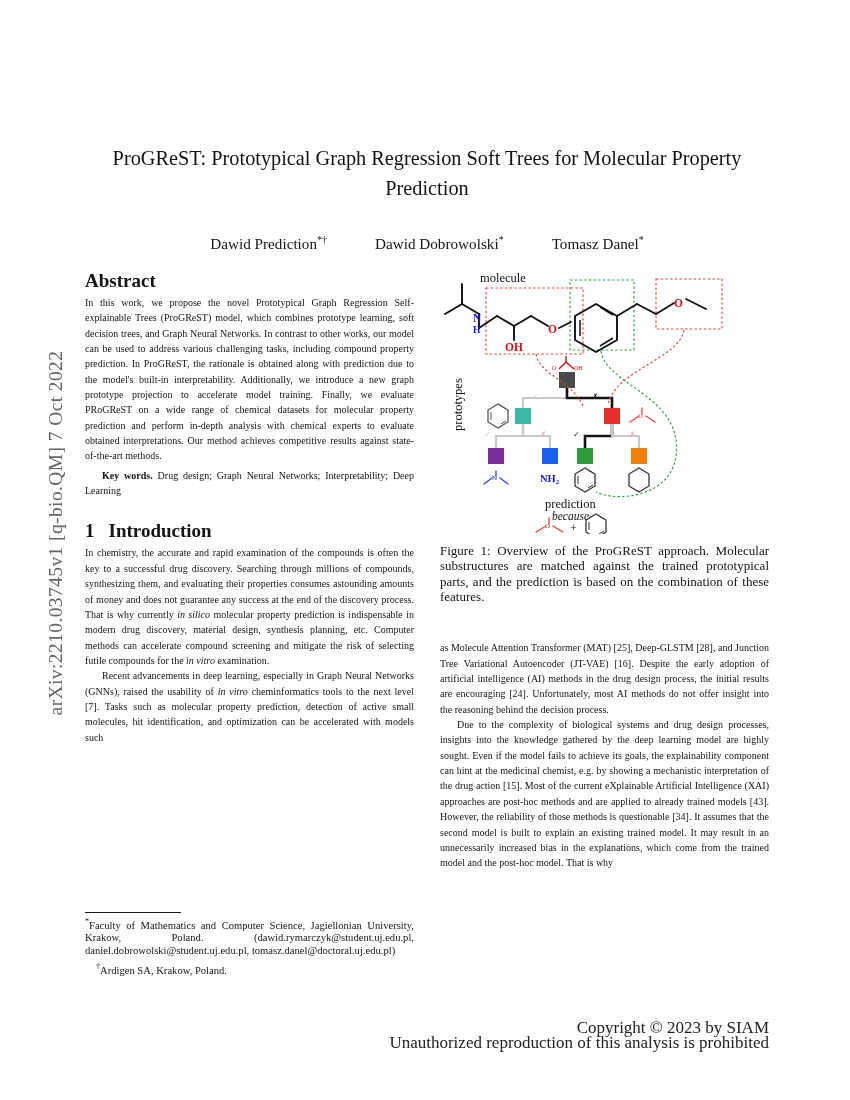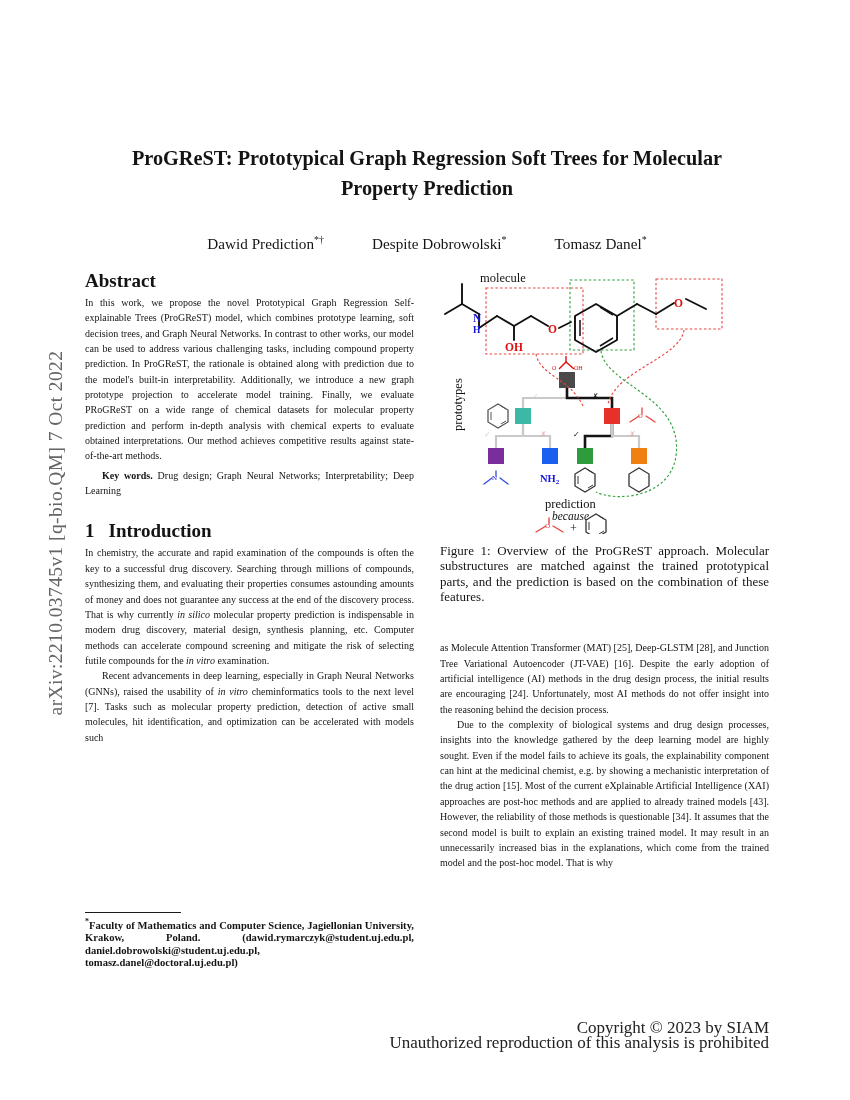--- a/index.html
+++ b/index.html
@@ -31,21 +31,21 @@
   #page{
     position:absolute;
     left:85px; top:0;
     width:684px; height:1100px;
   }
 
   
   #title-block{ padding-top:143px; text-align:center; }
   #paper-title{
     font-size:20.3px; line-height:30px;
-    font-weight:bold;
+    font-weight:normal;
     margin:0 auto; width:640px;
   }
   #authors{
     margin-top:31px;
     display:flex; justify-content:center; gap:48px;
     font-size:15.2px;
   }
   #authors .author sup{ font-size:10px; vertical-align:super; }
 
   
@@ -91,21 +91,21 @@
   }
   #footnote-rule{
     width:96px; height:0; border-top:0.9px solid #1a1a1a;
     margin-bottom:3px;
   }
   .fn{
     font-size:10.6px; line-height:12.6px;
     margin:0; text-align:justify;
   }
   .fn sup{ font-size:8px; vertical-align:super; }
-  .fn.spread{ text-align:justify;font-weight:bold; }
+  .fn.spread{ text-align:justify; }
   .fn-dagger{ text-indent:11px; margin-top:3.5px; text-align:left; }
 
   
   #copyright{
     position:absolute; left:0; top:1021px; width:684px;
     text-align:right;
     font-size:17px; line-height:14.6px;
     color:#222;
   }
 </style>
@@ -113,21 +113,21 @@
 <body>
 
 <div id="arxiv-stamp">arXiv:2210.03745v1  [q-bio.QM]  7 Oct 2022</div>
 
 <div id="page">
 
   <div id="title-block">
     <h1 id="paper-title">ProGReST: Prototypical Graph Regression Soft Trees for Molecular Property Prediction</h1>
     <div id="authors">
       <span class="author"><span>Dawid Prediction</span><sup>*†</sup></span>
-      <span class="author"><span>Despite Dobrowolski</span><sup>*</sup></span>
+      <span class="author"><span>Dawid Dobrowolski</span><sup>*</sup></span>
       <span class="author"><span>Tomasz Danel</span><sup>*</sup></span>
     </div>
   </div>
 
   <div id="cols">
 
     <div class="col">
 
       <div class="h-abstract">Abstract</div>
       <p class="body">In this work, we propose the novel Prototypical Graph Regression Self-explainable Trees (ProGReST) model, which combines prototype learning, soft decision trees, and Graph Neural Networks. In contrast to other works, our model can be used to address various challenging tasks, including compound property prediction. In ProGReST, the rationale is obtained along with prediction due to the model's built-in interpretability. Additionally, we introduce a new graph prototype projection to accelerate model training. Finally, we evaluate PRoGReST on a wide range of chemical datasets for molecular property prediction and perform in-depth analysis with chemical experts to evaluate obtained interpretations. Our method achieves competitive results against state-of-the-art methods.</p>
@@ -293,20 +293,23 @@
       <p class="body">as Molecule Attention Transformer (MAT) [25], Deep-GLSTM [28], and Junction Tree Variational Autoencoder (JT-VAE) [16]. Despite the early adoption of artificial intelligence (AI) methods in the drug design process, the initial results are encouraging [24]. Unfortunately, most AI methods do not offer insight into the reasoning behind the decision process.</p>
       <p class="body indent">Due to the complexity of biological systems and drug design processes, insights into the knowledge gathered by the deep learning model are highly sought. Even if the model fails to achieve its goals, the explainability component can hint at the medicinal chemist, e.g. by showing a mechanistic interpretation of the drug action [15]. Most of the current eXplainable Artificial Intelligence (XAI) approaches are post-hoc methods and are applied to already trained models [43]. However, the reliability of those methods is questionable [34]. It assumes that the second model is built to explain an existing trained model. It may result in an unnecessarily increased bias in the explanations, which come from the trained model and the post-hoc model. That is why</p>
     </div>
   </div>
 
   <div id="footnote">
     <div id="footnote-rule"></div>
     <p class="fn spread">
       <sup>*</sup><span>Faculty of Mathematics and Computer Science, Jagiellonian University, Krakow, Poland. (dawid.rymarczyk@student.uj.edu.pl, daniel.dobrowolski@student.uj.edu.pl, tomasz.danel@doctoral.uj.edu.pl)</span>
     </p>
+    <p class="fn fn-dagger">
+      <sup>†</sup><span>Ardigen SA, Krakow, Poland.</span>
+    </p>
   </div>
 
   <div id="copyright">
     <div>Copyright © 2023 by SIAM</div>
     <div>Unauthorized reproduction of this analysis is prohibited</div>
   </div>
 
 </div>
 
 </body></html>

